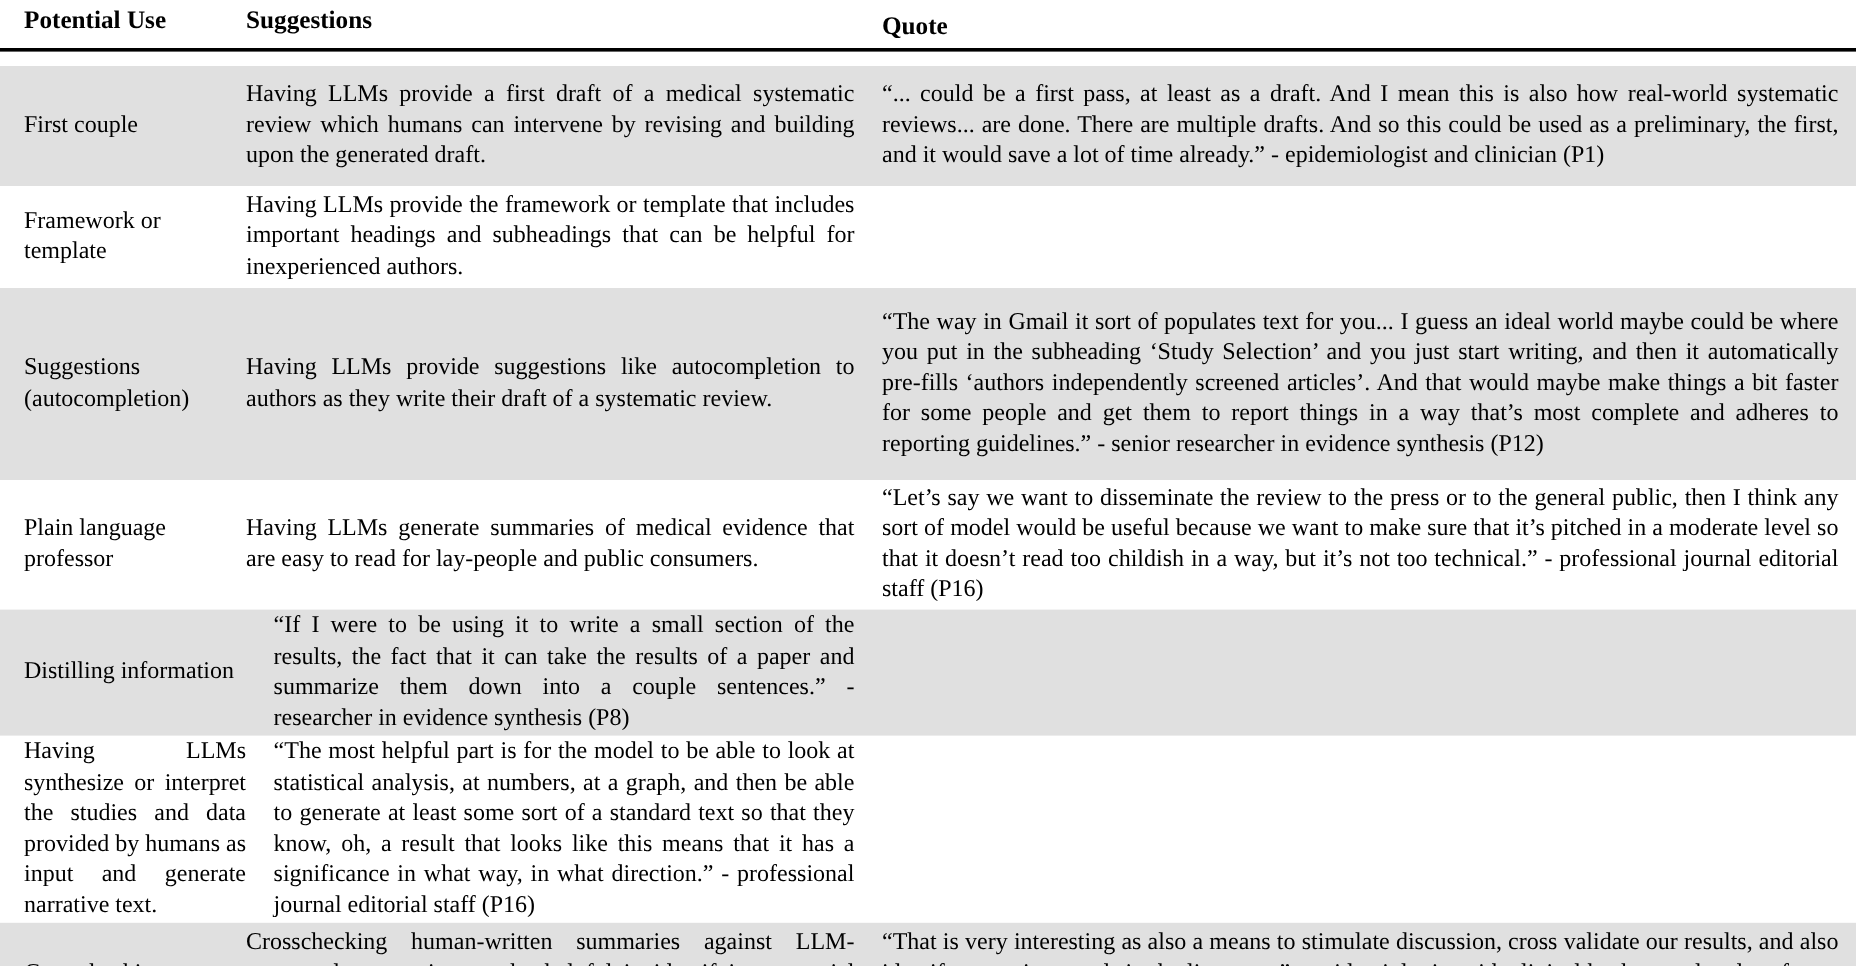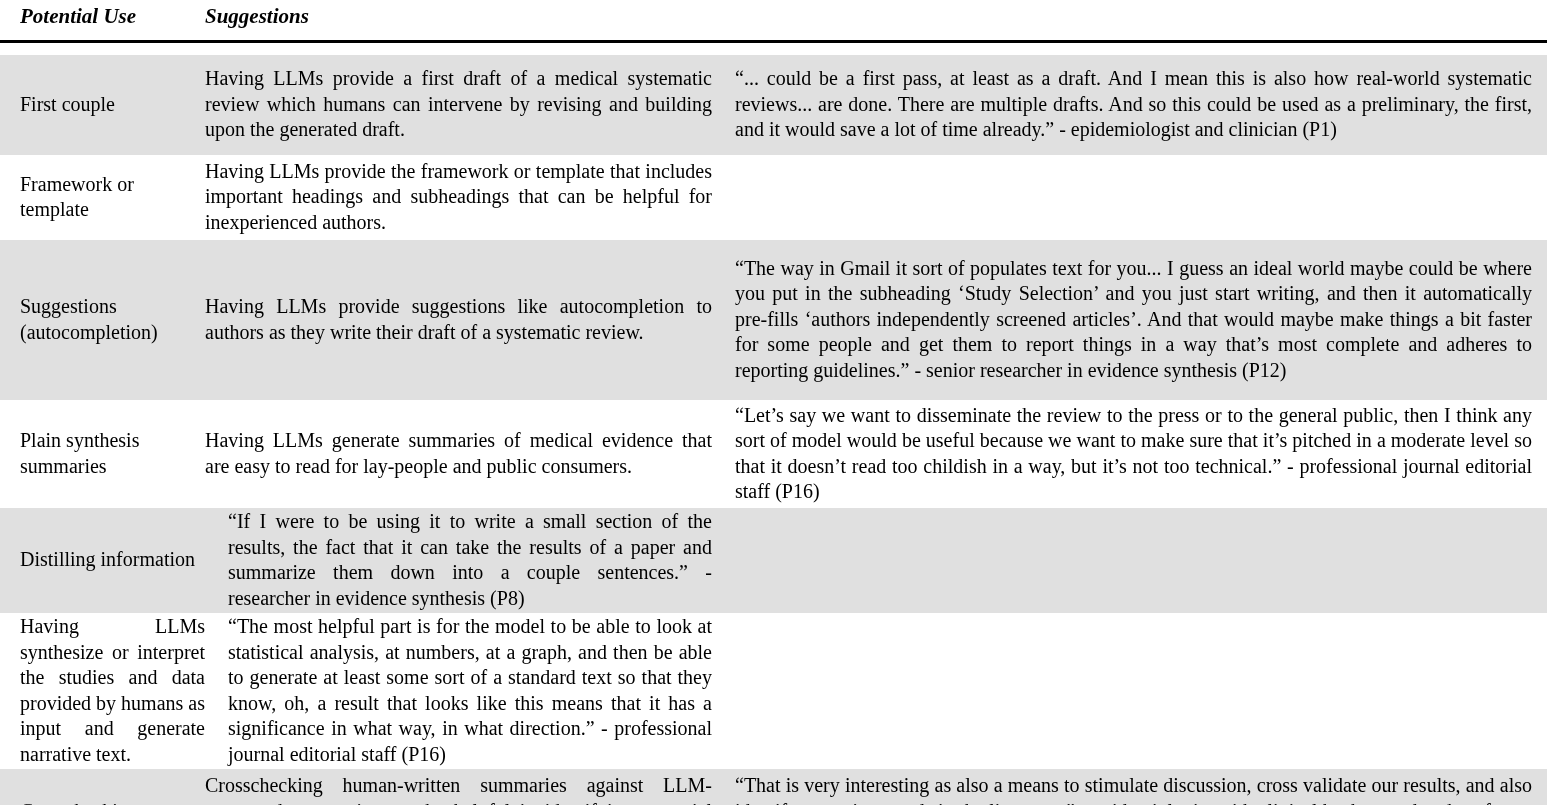--- a/index.html
+++ b/index.html
@@ -18,21 +18,20 @@
 
   
   .header-row {
     display: grid;
     grid-template-columns: 185px 507px 1fr;
     padding: 4px 15px 0 20px;
     height: 40px;
     align-items: start;
     font-weight: bold;
     font-size: 21px;
-    font-style: italic;
   }
   .header-row .cell-quote { padding-left: 23px; }
   .header-rule {
     height: 0;
     border-top: 3px solid #000000;
     width: 100%;
   }
   .header-gap { height: 12px; }
 
   
@@ -70,20 +69,21 @@
   }
 </style>
 </head>
 <body>
 
 <div class="paper-table">
 
   <div class="header-row">
     <div class="cell-use">Potential Use</div>
     <div class="cell-desc">Suggestions</div>
+    <div class="cell-quote">Quote</div>
   </div>
   <div class="header-rule"></div>
   <div class="header-gap"></div>
 
   <div class="row shade r1">
     <div class="cell-use">First couple</div>
     <div class="cell-desc">Having LLMs provide a first draft of a medical systematic review which humans can intervene by revising and building upon the generated draft.</div>
     <div class="cell-quote">“... could be a first pass, at least as a draft. And I mean this is also how real-world systematic reviews... are done. There are multiple drafts. And so this could be used as a preliminary, the first, and it would save a lot of time already.” - epidemiologist and clinician (P1)</div>
   </div>
 
@@ -92,21 +92,21 @@
     <div class="cell-desc">Having LLMs provide the framework or template that includes important headings and subheadings that can be helpful for inexperienced authors.</div>
   </div>
 
   <div class="row shade r3">
     <div class="cell-use">Suggestions (autocompletion)</div>
     <div class="cell-desc">Having LLMs provide suggestions like autocom­pletion to authors as they write their draft of a systematic review.</div>
     <div class="cell-quote">“The way in Gmail it sort of populates text for you... I guess an ideal world maybe could be where you put in the subheading ‘Study Selection’ and you just start writing, and then it automatically pre-fills ‘authors independently screened articles’. And that would maybe make things a bit faster for some people and get them to report things in a way that’s most complete and adheres to reporting guidelines.” - senior researcher in evidence synthesis (P12)</div>
   </div>
 
   <div class="row r4">
-    <div class="cell-use">Plain synthesis summaries</div>
+    <div class="cell-use">Plain language professor</div>
     <div class="cell-desc">Having LLMs generate summaries of medical ev­idence that are easy to read for lay-people and public consumers.</div>
     <div class="cell-quote">“Let’s say we want to disseminate the review to the press or to the general public, then I think any sort of model would be useful because we want to make sure that it’s pitched in a moderate level so that it doesn’t read too childish in a way, but it’s not too technical.” - professional journal editorial staff (P16)</div>
   </div>
 
   <div class="row shade r5">
     <div class="cell-use">Distilling information</div>
     <div class="cell-quote">“If I were to be using it to write a small section of the results, the fact that it can take the results of a paper and summarize them down into a couple sentences.” - researcher in evidence synthesis (P8)</div>
   </div>
 
   <div class="row r6">

